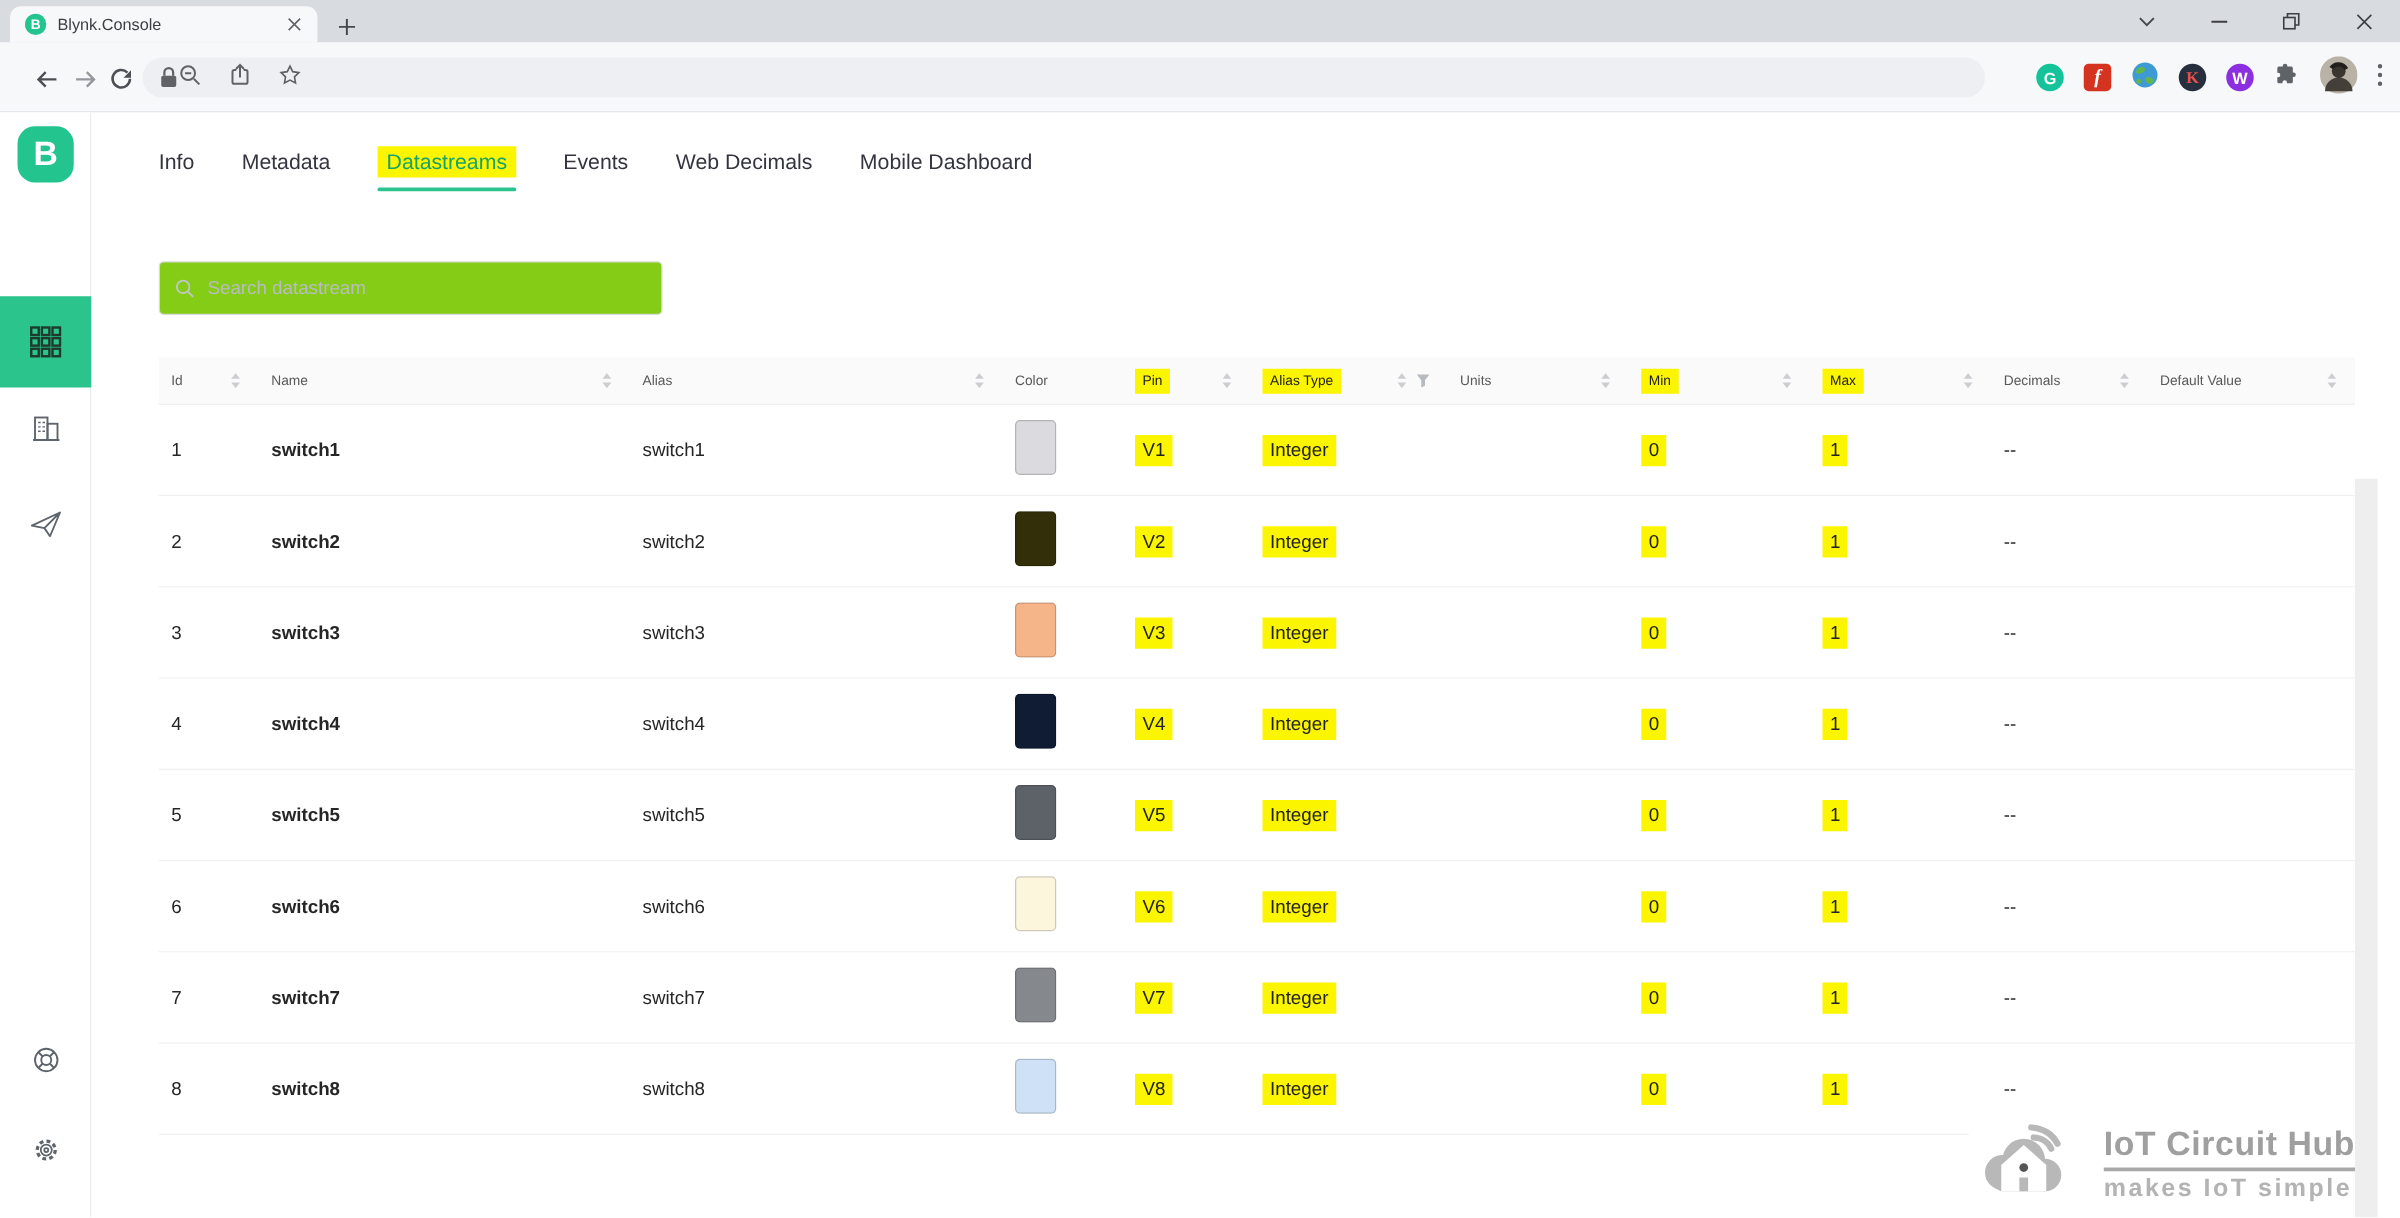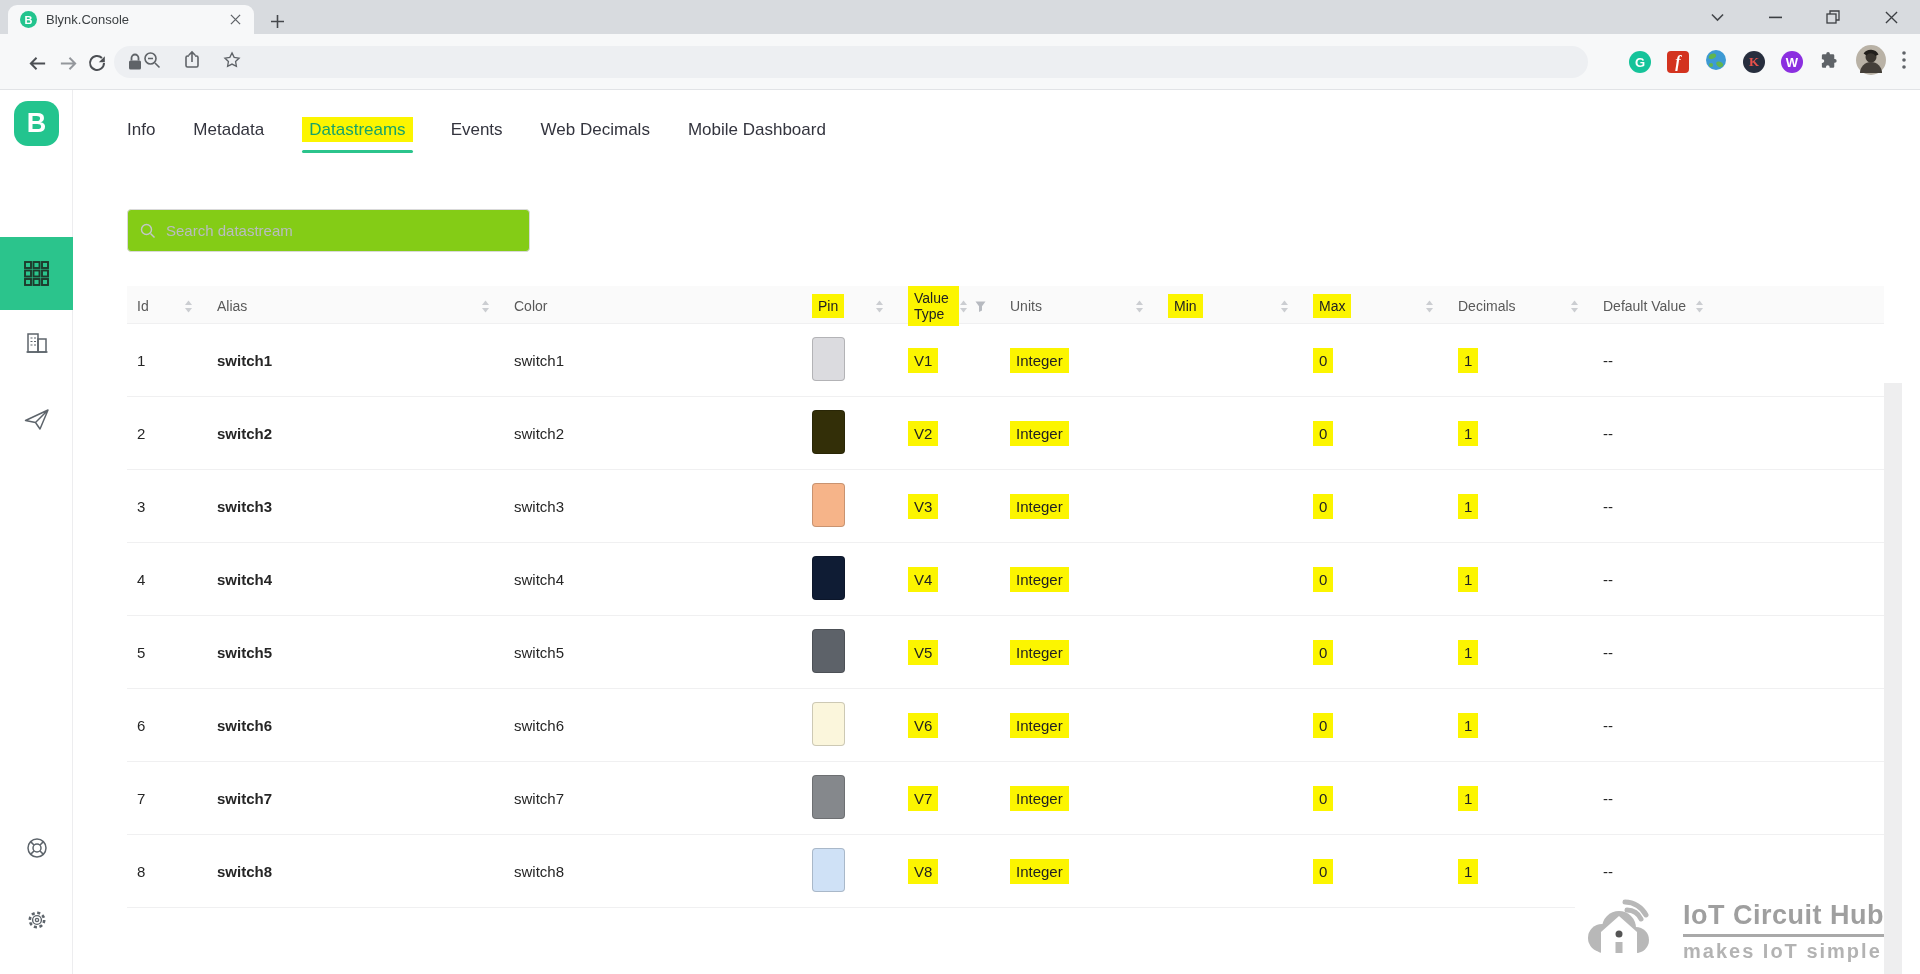--- a/index.html
+++ b/index.html
@@ -56,21 +56,21 @@
 
   .search-box { margin-top:56px; width:403px; height:43px; border:1px solid #d9d9d9; border-radius:4px;
     display:flex; align-items:center; padding:0 12px; background:#84cc16; }
   .search-box input { border:none; outline:none; flex:1; margin-left:10px; font-size:15px; color:#262626; font-family:inherit; background:transparent; }
   .search-box input::placeholder { color:#b9bcc2; }
 
   
   .table { margin-top:34px; width:1757px; }
   .thead, .tr { display:grid; grid-template-columns:80px 297px 298px 96px 102px 158px 145px 145px 145px 125px 1fr; align-items:center; }
   .thead { height:38px; background:#fafafa; border-bottom:1px solid #f0f0f1; }
-  .th { height:100%; display:flex; align-items:center; justify-content:space-between; padding:0 14px 0 10px; font-size:14px; color:#595959; cursor:pointer; }
+  .th { height:100%; display:flex; align-items:center; justify-content:space-between; padding:0 14px 0 10px; font-size:11px; color:#595959; cursor:pointer; }
   .th-icons { display:flex; align-items:center; gap:7px; }
   .tr { height:73px; border-bottom:1px solid #f0f0f1; background:#fff; }
   .td { padding-left:10px; font-size:15px; color:#262626; }
   .td .bold { font-weight:700; }
   .hl { background:#fcf500; padding:4px 6px; color:#222; }
   .swatch { display:inline-block; width:33px; height:44px; border-radius:4px; border:1px solid rgba(0,0,0,0.18); }
 
   .scroll-strip { position:absolute; top:293px; right:18px; width:18px; bottom:0; background:#eeeeef; }
 
   
@@ -283,38 +283,45 @@
       <div class="table">
         <div class="thead">
           <div class="th">
               <span>Id</span>
               <svg class="sorter" width="9" height="13" viewBox="0 0 9 13">
                 <path d="M4.5 0.5L8 5H1z" fill="#cbcdd1"></path>
                 <path d="M4.5 12.5L1 8h7z" fill="#cbcdd1"></path>
               </svg>
             </div>
           <div class="th">
+              <span>Name</span>
+              <svg width="9" height="13" viewBox="0 0 9 13">
+                <path d="M4.5 0.5L8 5H1z" fill="#cbcdd1"></path>
+                <path d="M4.5 12.5L1 8h7z" fill="#cbcdd1"></path>
+              </svg>
+            </div>
+          <div class="th">
               <span>Alias</span>
               <svg width="9" height="13" viewBox="0 0 9 13">
                 <path d="M4.5 0.5L8 5H1z" fill="#cbcdd1"></path>
                 <path d="M4.5 12.5L1 8h7z" fill="#cbcdd1"></path>
               </svg>
             </div>
           <div class="th">
               <span>Color</span>
             </div>
           <div class="th">
               <span class="hl">Pin</span>
               <svg width="9" height="13" viewBox="0 0 9 13">
                 <path d="M4.5 0.5L8 5H1z" fill="#cbcdd1"></path>
                 <path d="M4.5 12.5L1 8h7z" fill="#cbcdd1"></path>
               </svg>
             </div>
           <div class="th">
-              <span class="hl">Value Type</span>
+              <span class="hl">Alias Type</span>
               <span class="th-icons">
                 <svg width="9" height="13" viewBox="0 0 9 13">
                   <path d="M4.5 0.5L8 5H1z" fill="#cbcdd1"></path>
                   <path d="M4.5 12.5L1 8h7z" fill="#cbcdd1"></path>
                 </svg>
                 <svg width="11" height="11" viewBox="0 0 11 11">
                   <path d="M0.5 0.5h10L7 5.2v4.3L4 11V5.2z" fill="#b7bac0"></path>
                 </svg>
               </span>
             </div>

